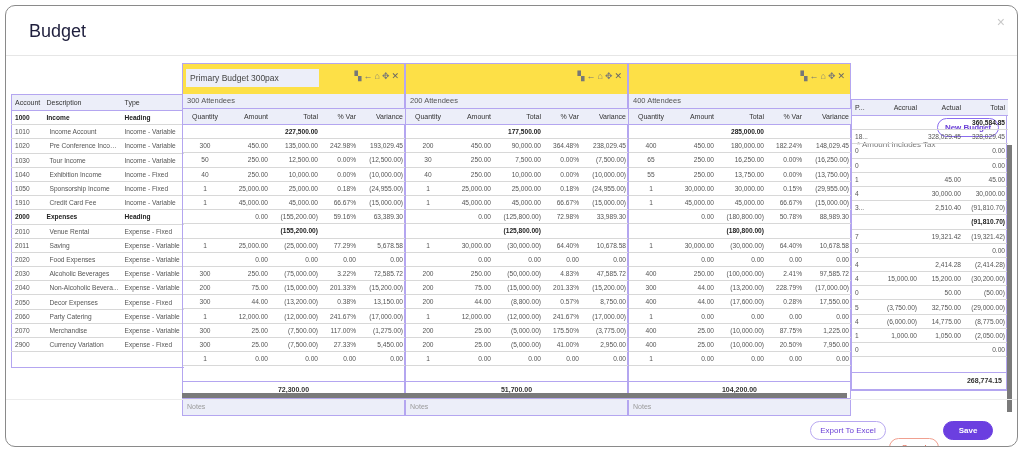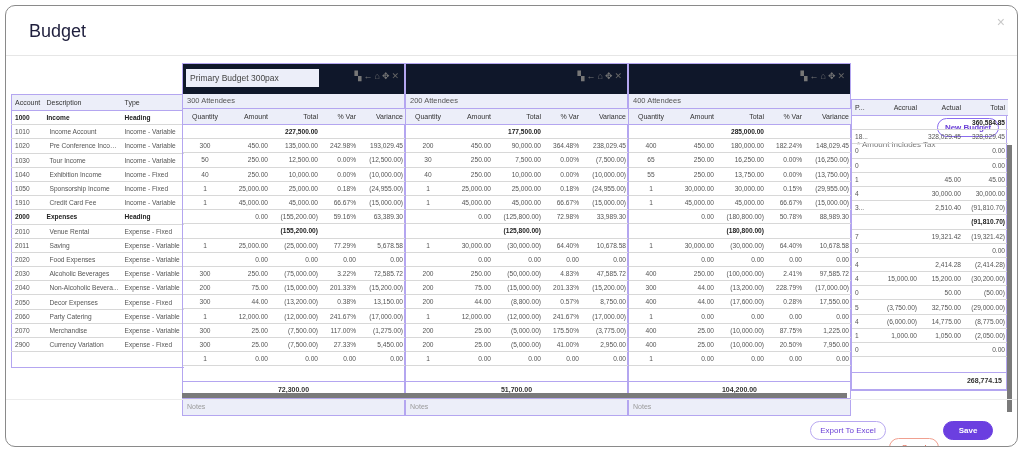--- a/index.html
+++ b/index.html
@@ -13,21 +13,21 @@
   .modal-header { height: 50px; border-bottom: 1px solid #e6e6e6; position: relative; }
   .modal-title { position: absolute; left: 23px; top: 15px; font-size: 18px; font-weight: normal; color: #1e1e3c; }
   .close-x { position: absolute; right: 12px; top: 8px; font-size: 14px; color: #c8c8c8; cursor: pointer; }
 
   .body-area { position: absolute; left: 0; top: 51px; width: 1013px; height: 342px; }
   .footer { position: absolute; left: 0; top: 393px; width: 1013px; height: 48px; border-top: 1px solid #ececec; }
 
   
   .left-block { position: absolute; left: 5px; top: 37px; width: 172px; }
   .budget-col { position: absolute; top: 6px; border: 1px solid #b4a6f0; }
-  .budget-head { height: 30px; background: #0f172a; position: relative; text-decoration: underline; }
+  .budget-head { height: 30px; background: #fde047; position: relative; text-decoration: underline; }
   .budget-name {
     position: absolute; left: 3px; top: 5px; width: 133px; height: 18px;
     background: #eceef9; font-size: 8.5px; color: #444; padding: 4px 4px; white-space: nowrap; overflow: hidden;
   }
   .budget-icons { position: absolute; right: 3px; top: 7px; font-size: 9px; color: #777; letter-spacing: 2px; }
   .budget-icons span { cursor: pointer; }
   .budget-icons .x { color: #666; font-weight: bold; }
   .attendees { height: 14px; background: #eceef9; font-size: 7.5px; color: #555; padding: 2px 4px; }
 
   table { border-collapse: collapse; width: 100%; table-layout: fixed; }

